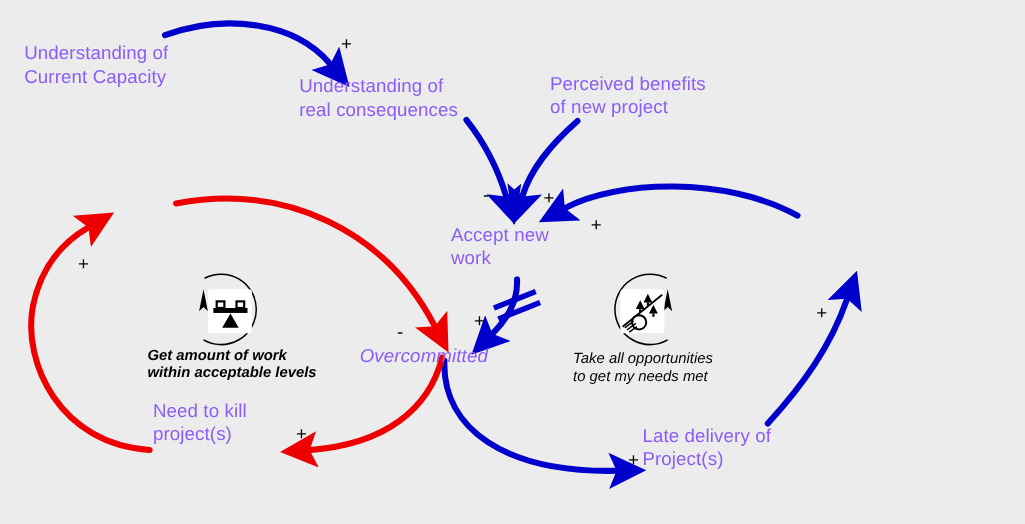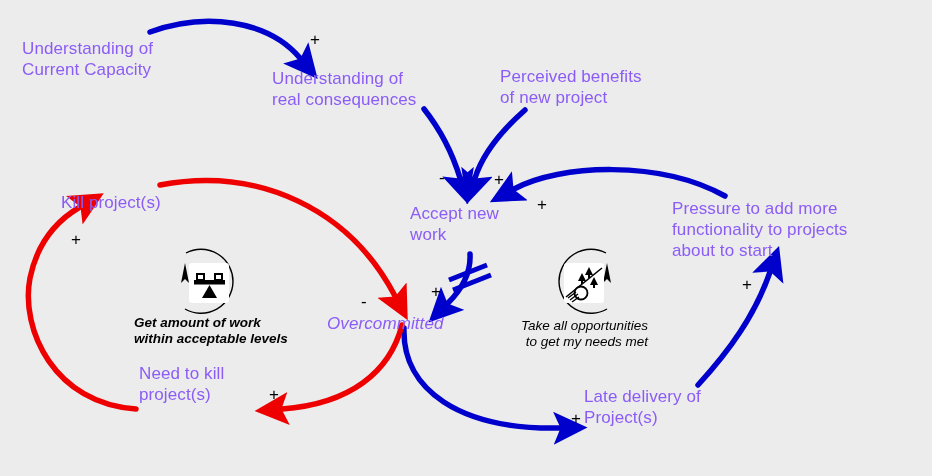--- a/index.html
+++ b/index.html
@@ -107,28 +107,24 @@
 
   <div class="node left" style="left:22px; top:38px;">Understanding of
 Current Capacity</div>
 
   <div class="node left" style="left:272px; top:68px;">Understanding of
 real consequences</div>
 
   <div class="node left" style="left:500px; top:66px;">Perceived benefits
 of new project</div>
 
-  <div class="node left" style="left:61px; top:192px;">Kill project(s)</div>
 
   <div class="node center" style="left:410px; top:203px; width:120px;">Accept new
 work</div>
 
-  <div class="node left" style="left:672px; top:198px;">Pressure to add more
-functionality to projects
-about to start</div>
 
   <div class="node left" style="left:327px; top:313px;font-style:italic;">Overcommitted</div>
 
   <div class="node center" style="left:139px; top:363px; width:128px;">Need to kill
 project(s)</div>
 
   <div class="node center" style="left:584px; top:386px; width:142px;">Late delivery of
 Project(s)</div>
 
   <div class="polarity" style="left:310px; top:31px;">+</div>
@@ -179,16 +175,16 @@
 
         <path d="M 34 32 L 30 40 L 38 40 Z" fill="#000"></path>
         <rect x="33" y="40" width="2" height="3" fill="#000"></rect>
         <path d="M 41 26 L 37 34 L 45 34 Z" fill="#000"></path>
         <rect x="40" y="34" width="2" height="3" fill="#000"></rect>
         <path d="M 46 36 L 42 44 L 50 44 Z" fill="#000"></path>
         <rect x="45" y="44" width="2" height="3" fill="#000"></rect>
       </g>
     </svg>
   </div>
-  <div class="loop-caption" style="left:521px; top:318px;text-align:right;">Take all opportunities
+  <div class="loop-caption" style="left:521px; top:318px;">Take all opportunities
 to get my needs met</div>
 
 </div>
 
 </body></html>

